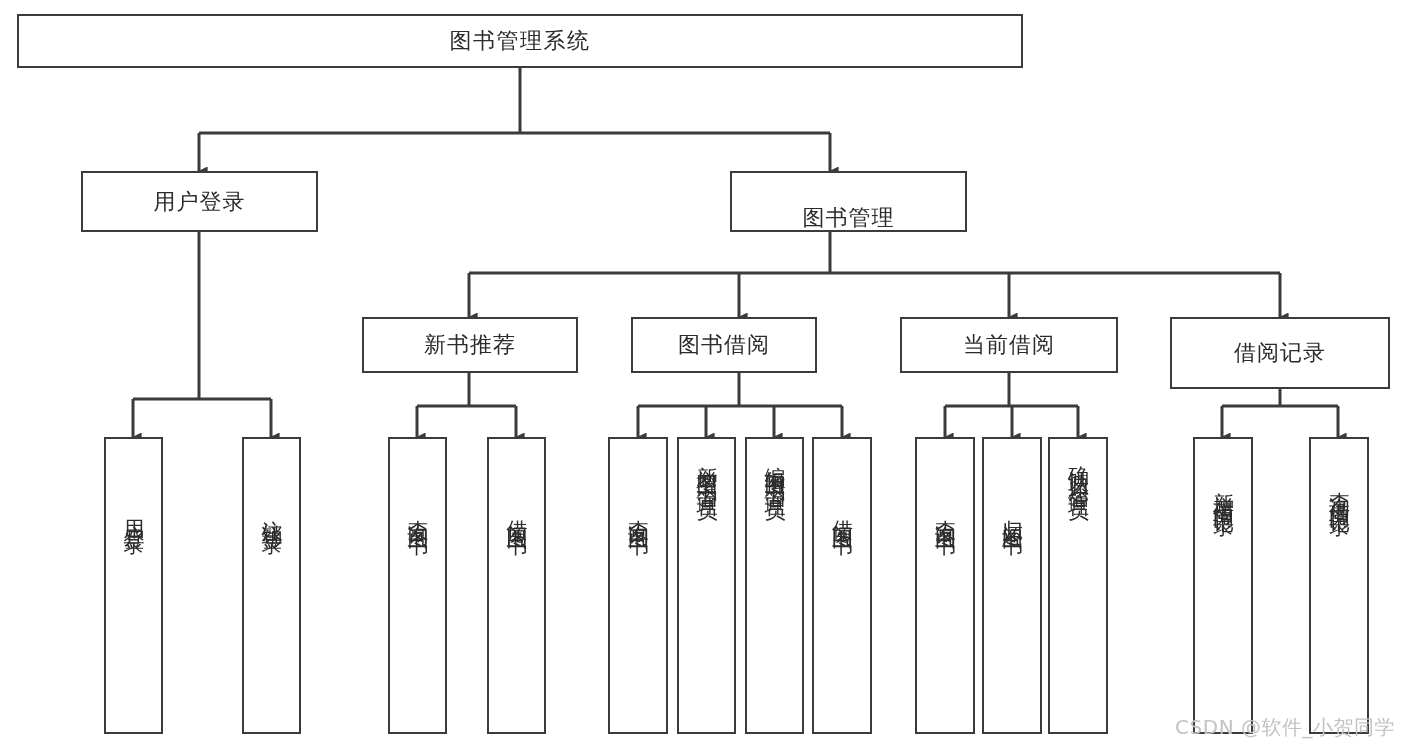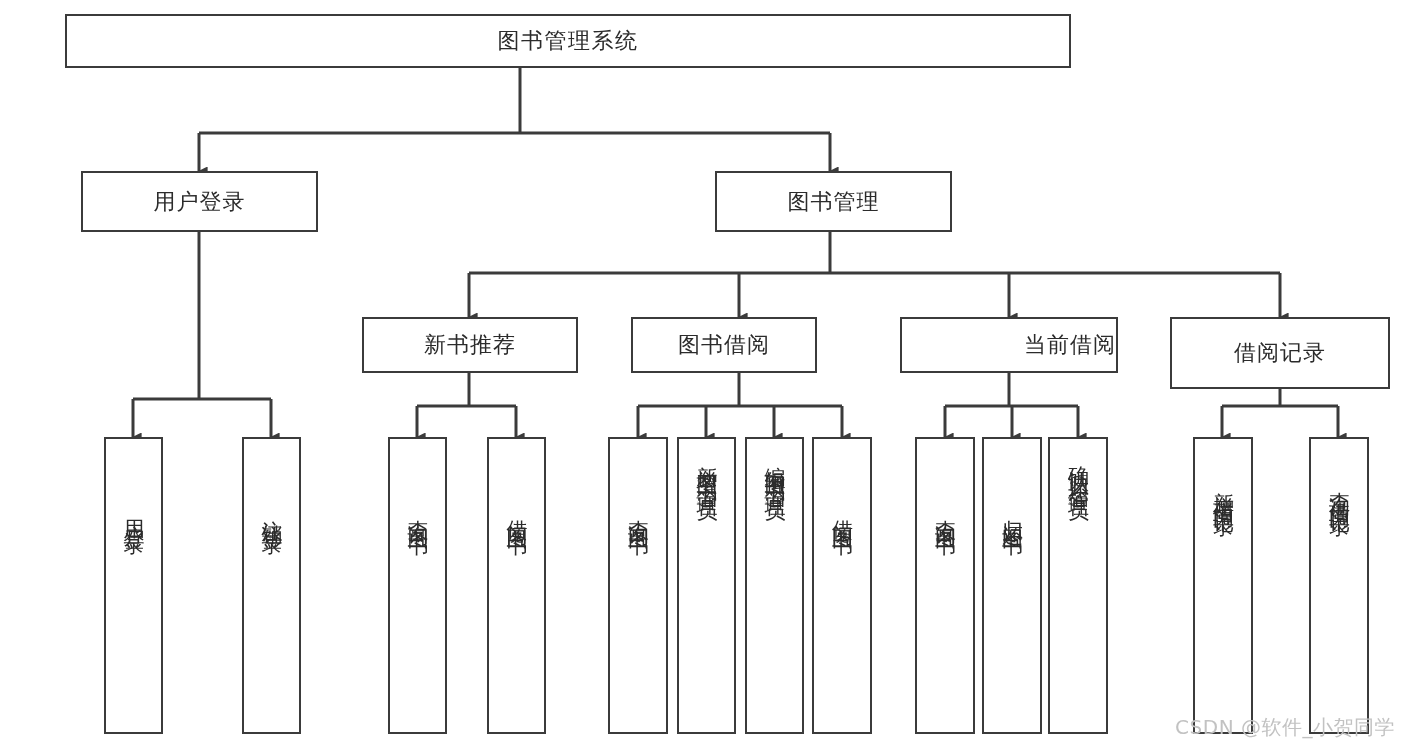--- a/index.html
+++ b/index.html
@@ -133,38 +133,38 @@
       <line x1="1012" y1="406" x2="1012" y2="437" marker-end="url(#arrow)"></line>
       <line x1="1078" y1="406" x2="1078" y2="437" marker-end="url(#arrow)"></line>
 
       <line x1="1280" y1="373" x2="1280" y2="406"></line>
       <line x1="1222" y1="406" x2="1338" y2="406"></line>
       <line x1="1222" y1="406" x2="1222" y2="437" marker-end="url(#arrow)"></line>
       <line x1="1338" y1="406" x2="1338" y2="437" marker-end="url(#arrow)"></line>
     </g>
   </svg>
 
-  <div class="node root horizontal" style="left:17px; top:14px; width:1006px; height:54px;margin-left:48px;">
+  <div class="node root horizontal" style="left:17px; top:14px; width:1006px; height:54px;">
     <span class="node-label">图书管理系统</span>
   </div>
 
   <div class="node horizontal" style="left:81px; top:171px; width:237px; height:61px;">
     <span class="node-label">用户登录</span>
   </div>
-  <div class="node horizontal" style="left:715px; top:171px; width:237px; height:61px;">
+  <div class="node horizontal" style="left:730px; top:171px; width:237px; height:61px;align-items:flex-end;">
     <span class="node-label">图书管理</span>
   </div>
 
   <div class="node horizontal" style="left:362px; top:317px; width:216px; height:56px;">
     <span class="node-label">新书推荐</span>
   </div>
   <div class="node horizontal" style="left:631px; top:317px; width:186px; height:56px;">
     <span class="node-label">图书借阅</span>
   </div>
-  <div class="node horizontal" style="left:900px; top:317px; width:218px; height:56px;justify-content:flex-end;">
+  <div class="node horizontal" style="left:900px; top:317px; width:218px; height:56px;">
     <span class="node-label">当前借阅</span>
   </div>
   <div class="node horizontal" style="left:1170px; top:317px; width:220px; height:72px;align-items:center;">
     <span class="node-label">借阅记录</span>
   </div>
 
   <div class="node vertical" style="left:104px; top:437px; width:59px; height:297px; padding-top:64px;">
     <span class="node-label">用户登录</span>
   </div>
   <div class="node vertical" style="left:242px; top:437px; width:59px; height:297px; padding-top:64px;">

